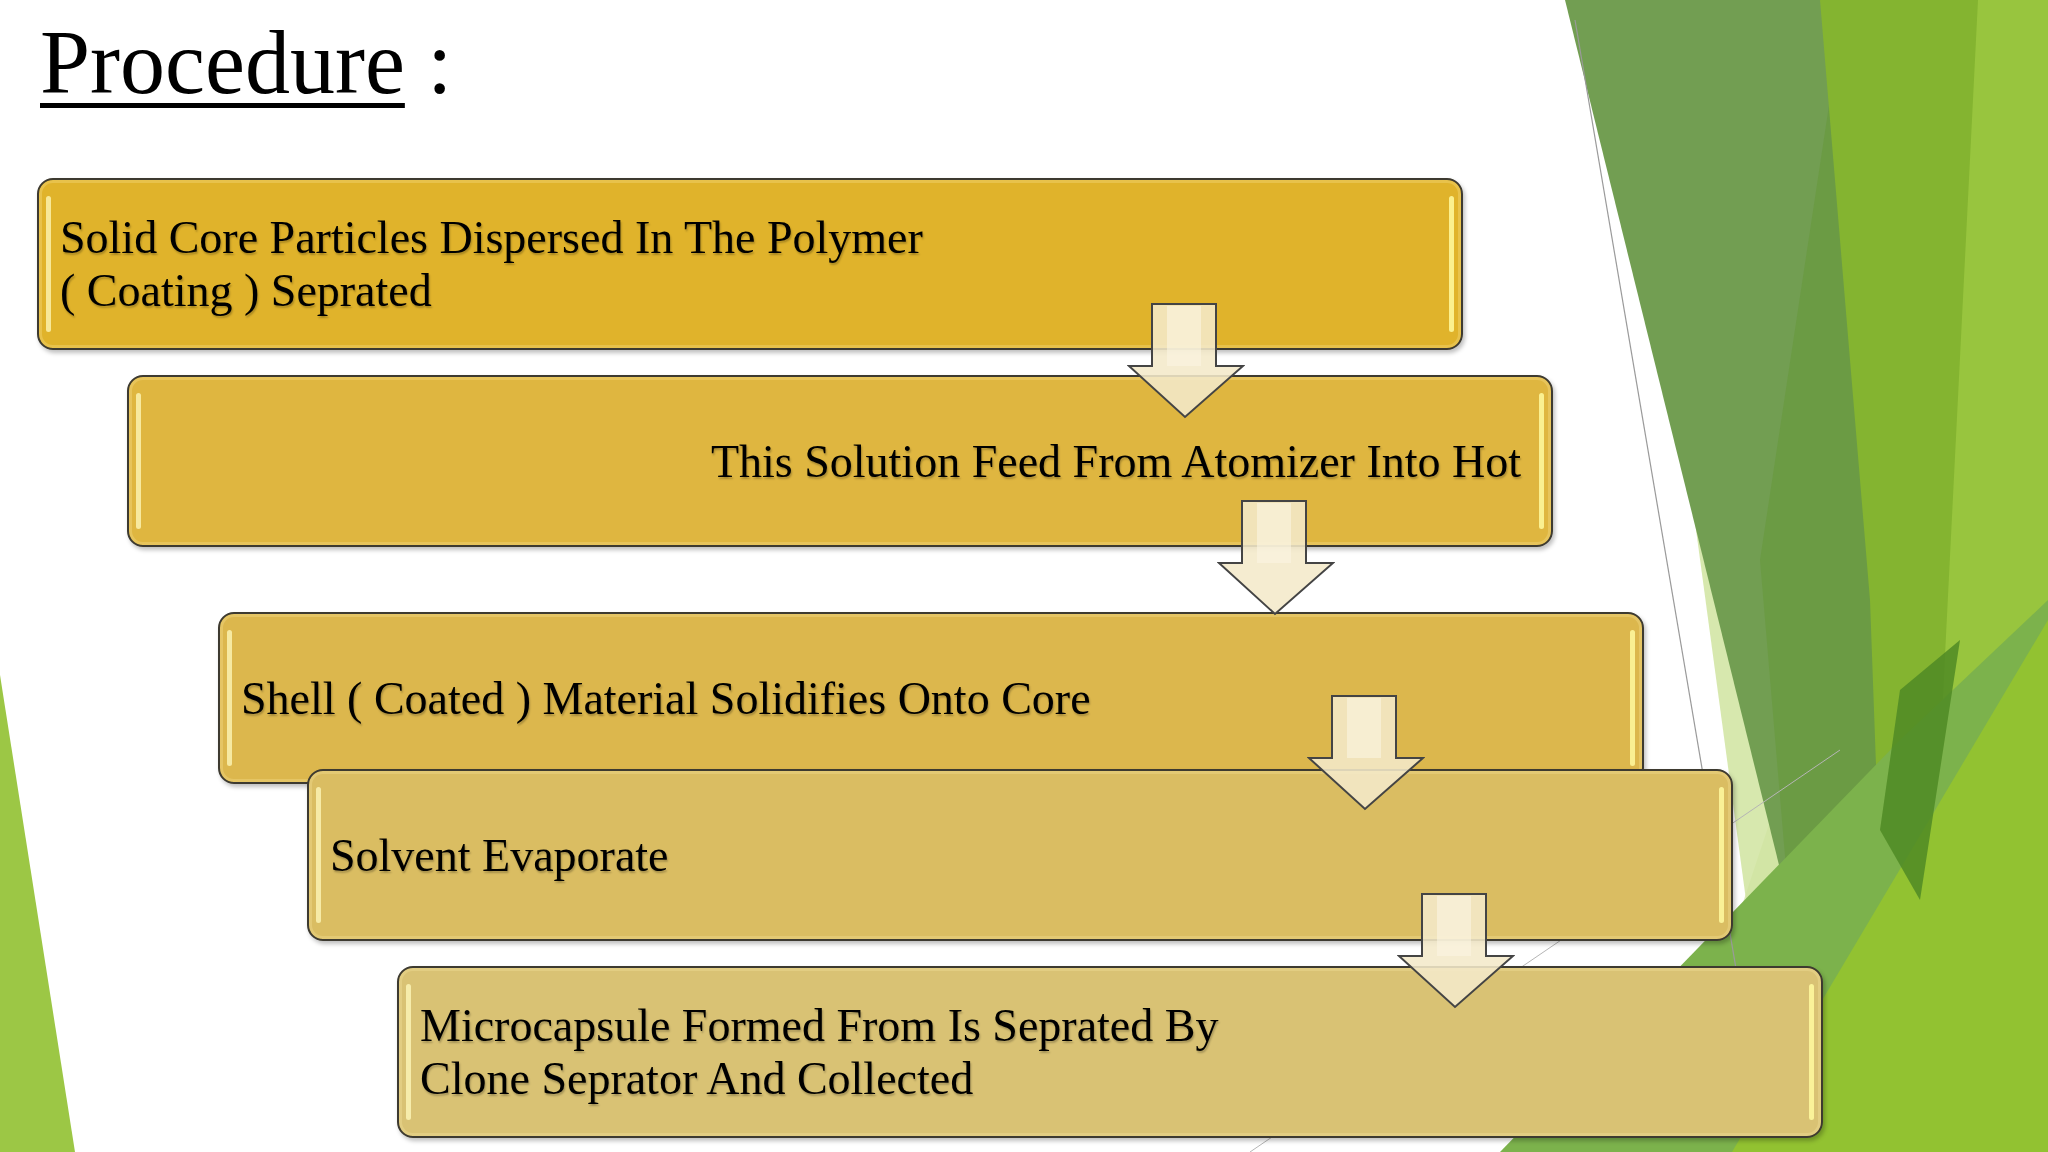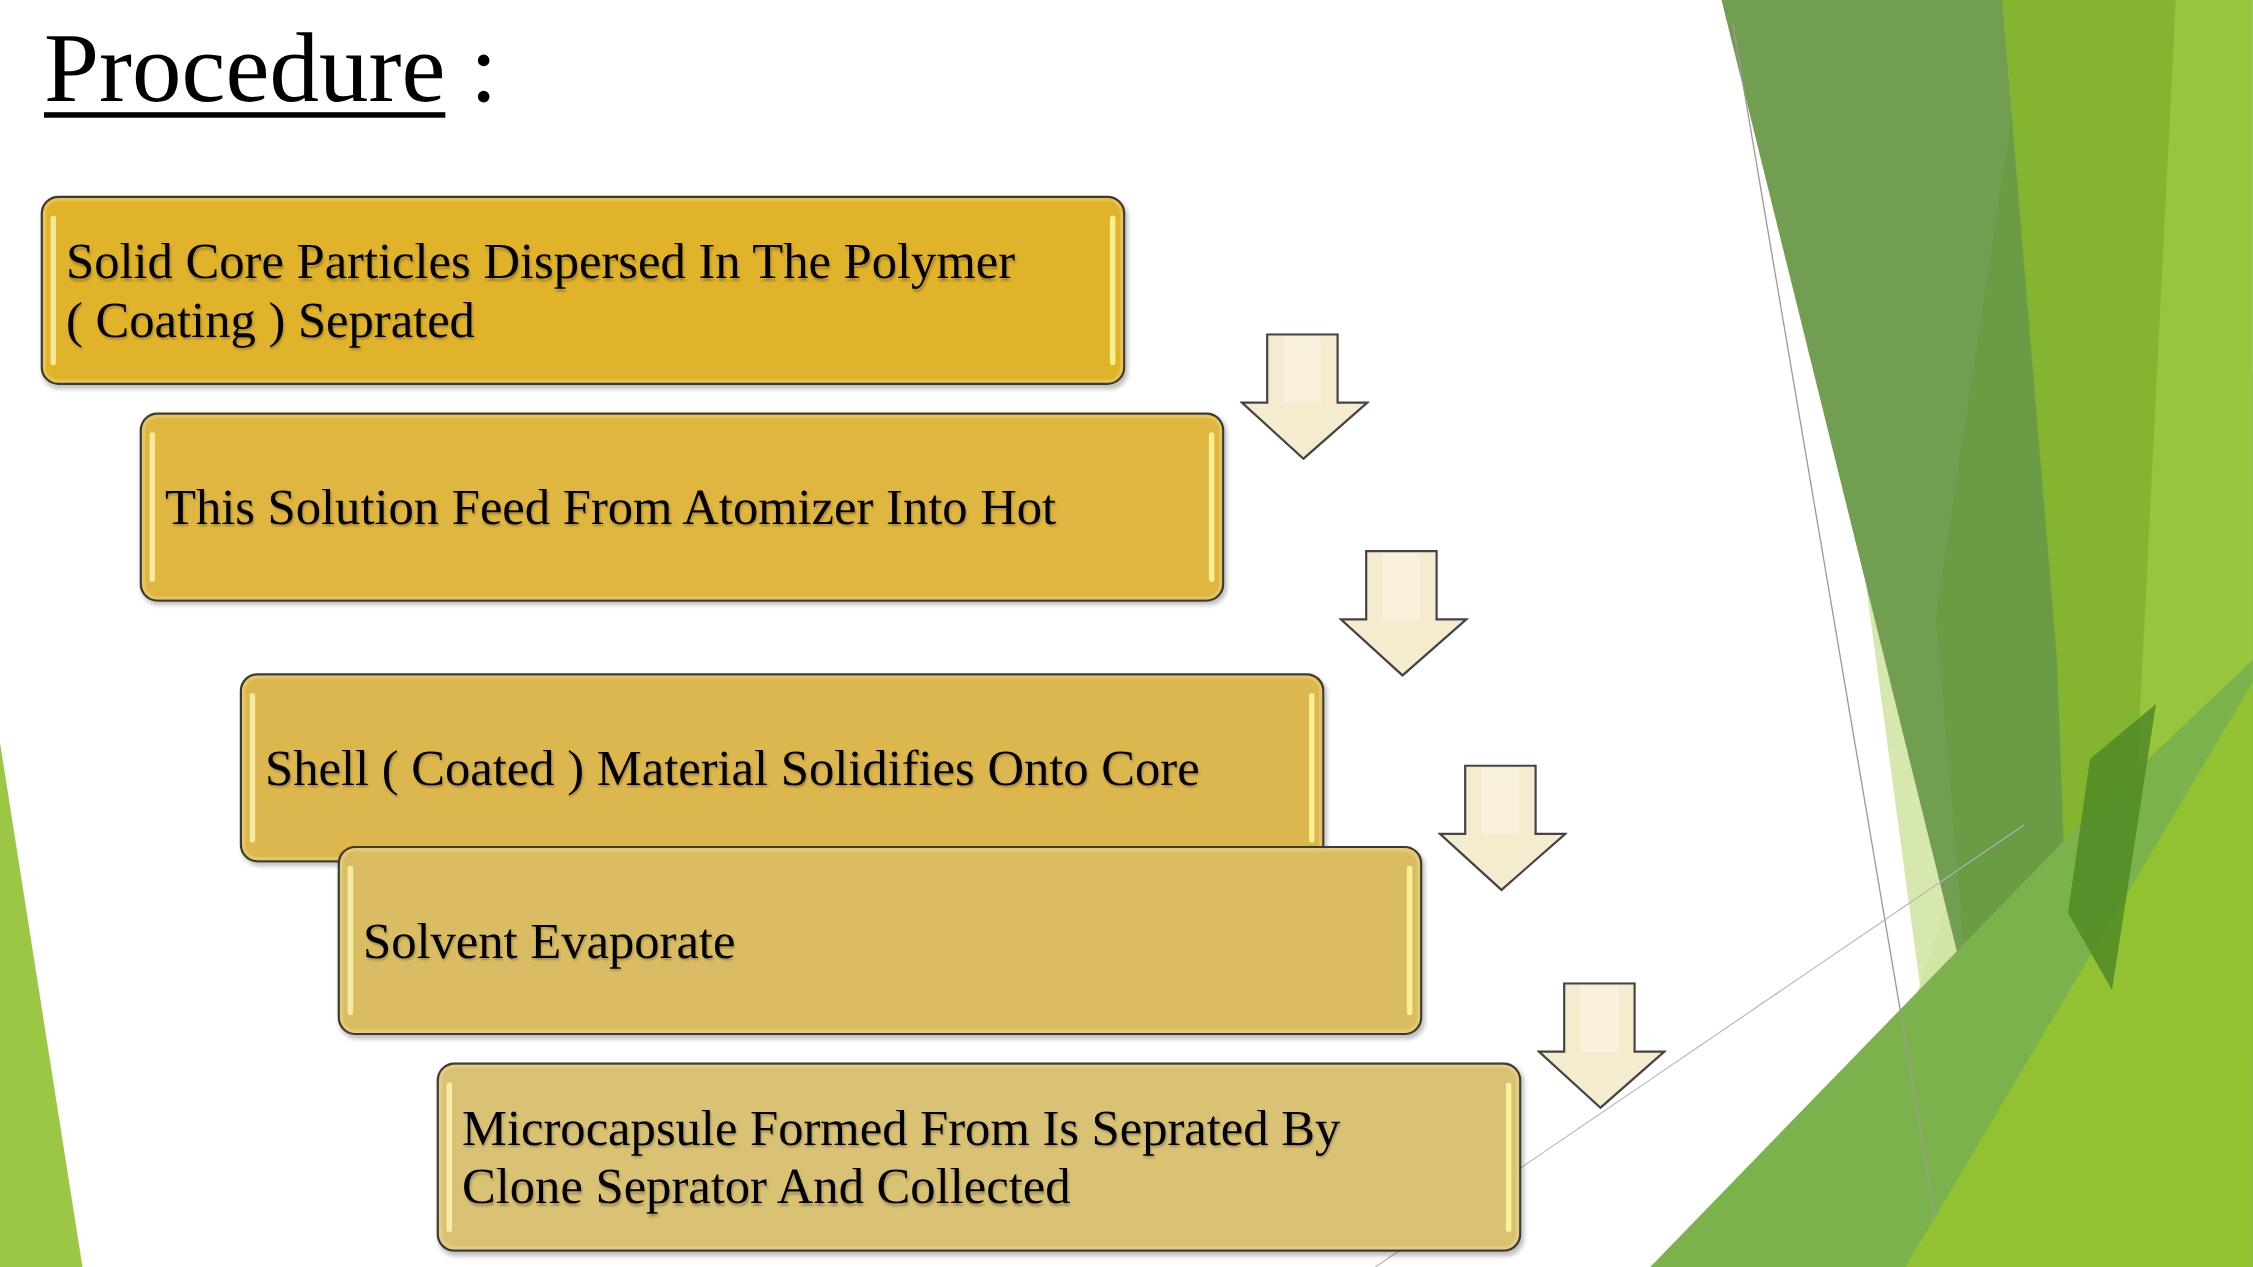--- a/index.html
+++ b/index.html
@@ -1,20 +1,20 @@
 <!DOCTYPE html>
 <html><head>
 <meta charset="utf-8">
 <style>
   html, body { margin:0; padding:0; }
   body { width:2048px; height:1152px; overflow:hidden; background:#ffffff; position:relative; font-family:"Liberation Serif", "DejaVu Serif", serif; }
   .bg { position:absolute; left:0; top:0; width:2048px; height:1152px; z-index:0; }
   .title { position:absolute; left:40px; top:18px; font-size:90px; line-height:1; color:#000; z-index:2; white-space:nowrap; }
   .title .u { text-decoration:underline; text-decoration-thickness:5px; text-underline-offset:10px; }
-  .box { position:absolute; width:986px; height:172px; border:2.5px solid #3d3a30; border-radius:16px; box-sizing:border-box; z-index:2;
+  .box { position:absolute; width:1426px; height:172px; border:2.5px solid #3d3a30; border-radius:16px; box-sizing:border-box; z-index:2;
          box-shadow: 2px 3px 4px rgba(0,0,0,0.25), inset 0 0 0 3px rgba(255,240,170,0.25); }
   .box::before { content:""; position:absolute; left:7px; top:16px; bottom:16px; width:5px; border-radius:3px; background:rgba(255,250,190,0.75); }
   .box::after { content:""; position:absolute; right:7px; top:16px; bottom:16px; width:5px; border-radius:3px; background:rgba(255,250,160,0.85); }
   .box .txt { position:absolute; left:21px; right:30px; top:50%; transform:translateY(-50%); font-size:46px; line-height:53px; color:#000; text-shadow: 1px 2px 2px rgba(0,0,0,0.25); }
   .arrow { position:absolute; width:118px; height:116px; z-index:3; }
 </style>
 </head>
 <body>
 
 <svg class="bg" viewBox="0 0 2048 1152" xmlns="http://www.w3.org/2000/svg">
@@ -33,21 +33,21 @@
 
   <line x1="1575" y1="20" x2="1760" y2="1110" stroke="#9a9a9a" stroke-width="1.2"></line>
   <line x1="1250" y1="1152" x2="1840" y2="750" stroke="#b5b5b5" stroke-width="1"></line>
 </svg>
 
 <div class="title"><span class="u">Procedure</span><span> :</span></div>
 
 <div class="box" id="box0" style="left: 37px; top: 178px; background: linear-gradient(rgb(224, 179, 43) 0%, rgb(224, 179, 43) 100%);">
   <div class="txt"><span>Solid Core Particles Dispersed In The Polymer</span><br><span>( Coating ) Seprated</span></div>
 </div>
-<div class="box" id="box1" style="left: 127px; top: 375px; background: linear-gradient(rgb(223, 182, 64) 0%, rgb(223, 182, 64) 100%);">
+<div class="box" id="box1" style="left: 127px; top: 375px; background: linear-gradient(rgb(223, 182, 64) 0%, rgb(223, 182, 64) 100%); text-align: right;">
   <div class="txt"><span>This Solution Feed From Atomizer Into Hot</span><br></div>
 </div>
 <div class="box" id="box2" style="left: 218px; top: 572px; background: linear-gradient(rgb(220, 183, 77) 0%, rgb(220, 183, 77) 100%); margin-top: 40px;">
   <div class="txt"><span>Shell ( Coated ) Material Solidifies Onto Core</span><br></div>
 </div>
 <div class="box" id="box3" style="left: 307px; top: 769px; background: linear-gradient(rgb(218, 189, 98) 0%, rgb(218, 189, 98) 100%);">
   <div class="txt"><span>Solvent Evaporate</span></div>
 </div>
 <div class="box" id="box4" style="left: 397px; top: 966px; background: linear-gradient(rgb(217, 194, 116) 0%, rgb(217, 194, 116) 100%);">
   <div class="txt"><span>Microcapsule Formed From Is Seprated By</span><br><span>Clone Seprator And Collected</span></div>

